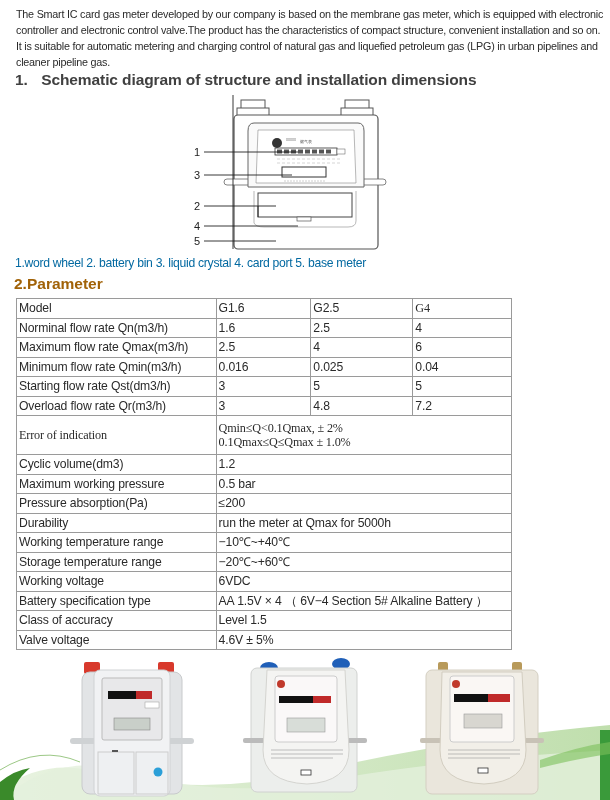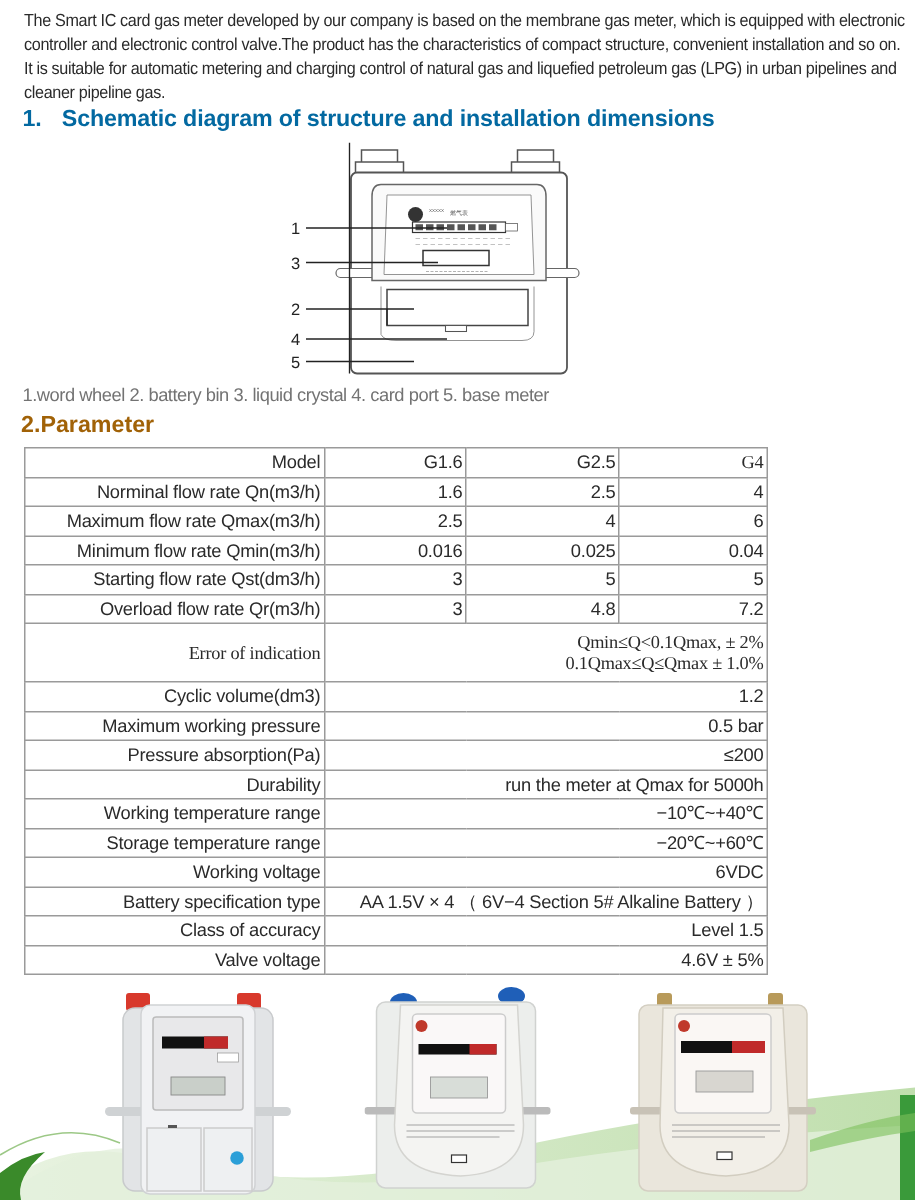--- a/index.html
+++ b/index.html
@@ -7,41 +7,41 @@
   body { position: relative; font-family: "Liberation Sans", sans-serif; color: #222; }
 
   .intro {
     position: absolute; left: 16px; top: 6px; width: 590px;
     font-family: "Liberation Sans", sans-serif; font-size: 11.6px; line-height: 16px;
     color: #2a2a2a; letter-spacing: -0.25px; transform: scaleX(0.93); transform-origin: left top;
     width: 634px;
   }
   .h1 {
     position: absolute; left: 15px; top: 71px;
-    font-size: 15.5px; font-weight: bold; color: #0369a1; letter-spacing: -0.1px;
+    font-size: 15.5px; font-weight: bold; color: #404040; letter-spacing: -0.1px;
   }
   .h1 .num { display: inline-block; width: 22px; }
 
   .diagram { position: absolute; left: 180px; top: 95px; width: 240px; height: 160px; }
 
   .legend-line {
     position: absolute; left: 15px; top: 256px;
-    font-size: 12.2px; color: #737373; letter-spacing: -0.3px;
+    font-size: 12.2px; color: #0369a1; letter-spacing: -0.3px;
   }
   .h2 {
     position: absolute; left: 14px; top: 275px;
     font-size: 15.5px; font-weight: bold; color: #a16207;
   }
 
   table.params {
     position: absolute; left: 16px; top: 298px; width: 496px;
     border-collapse: collapse; font-size: 12.2px; color: #2a2a2a;
   }
   table.params td {
-    border: 1px solid #9a9a9a; text-align: right; height: 19.5px; padding: 0 2px;
+    border: 1px solid #9a9a9a; text-align: left; height: 19.5px; padding: 0 2px;
     letter-spacing: -0.15px; line-height: 14px;
   }
   table.params td.label { width: 212px; }
   table.params td.c1 { width: 101px; }
   table.params td.c2 { width: 109px; }
   table.params td.c3 { width: 106px; font-family: Liberation Serif, serif; }
   table.params tr.tall td { height: 39px; font-family: Liberation Serif, serif; }
   table.params { border: 1.5px solid #8a8a8a; }
 
   .photos { position: absolute; left: 0; top: 650px; width: 610px; height: 150px; }

